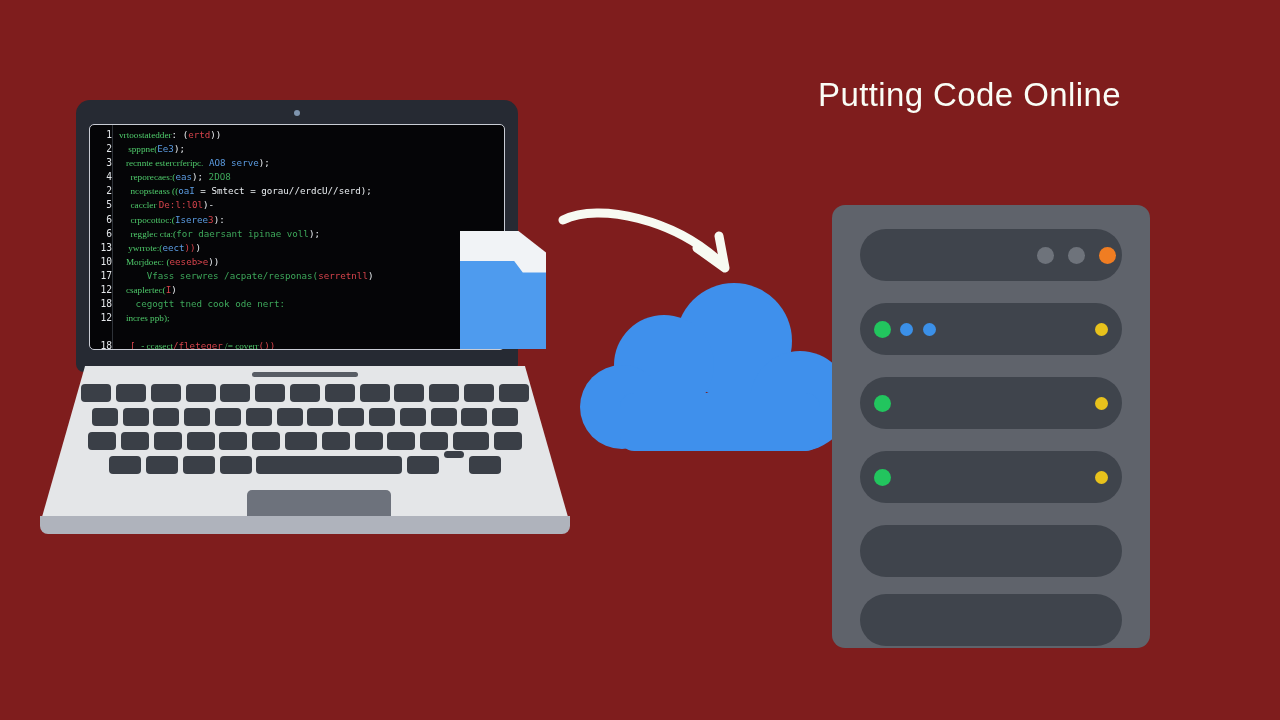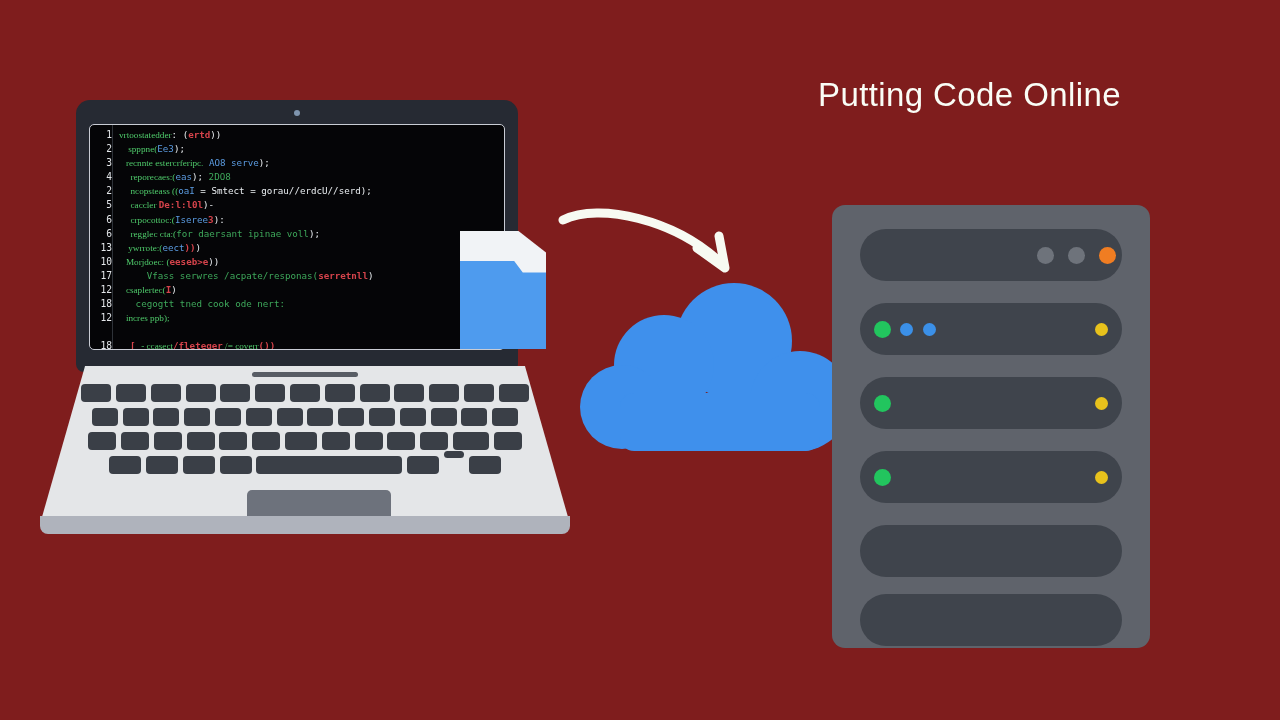--- a/index.html
+++ b/index.html
@@ -71,21 +71,21 @@
     display: inline-block;
     width: 22px;
     text-align: right;
     color: #E4E7EA;
     margin-right: 7px;
     font-size: 9.6px;
   }
   .tok { white-space: pre; }
   .t-g  { color: #4FCB6B; font-family: Liberation Serif, serif; }
   .t-g2 { color: #3EA85B; }
-  .t-r  { color: #D5434B; font-weight: bold; }
+  .t-r  { color: #D5434B; }
   .t-b  { color: #5B9BE0; }
   .t-w  { color: #E9EDF0; }
 
   .gutter-line {
     position: absolute;
     left: 22px; top: 0; bottom: 0;
     width: 1px;
     background: #2E3238;
   }
 

